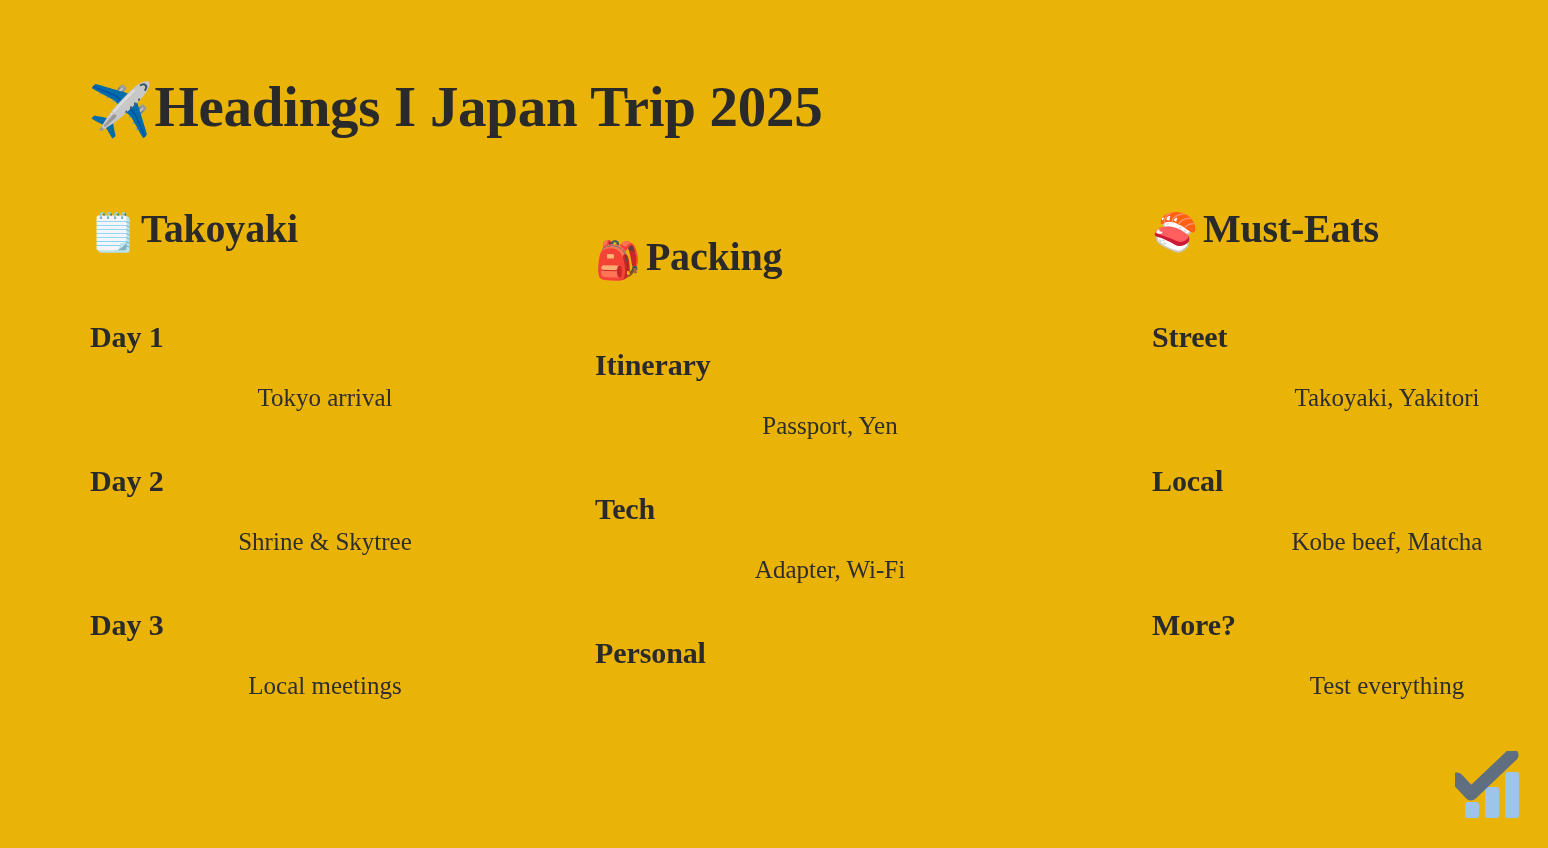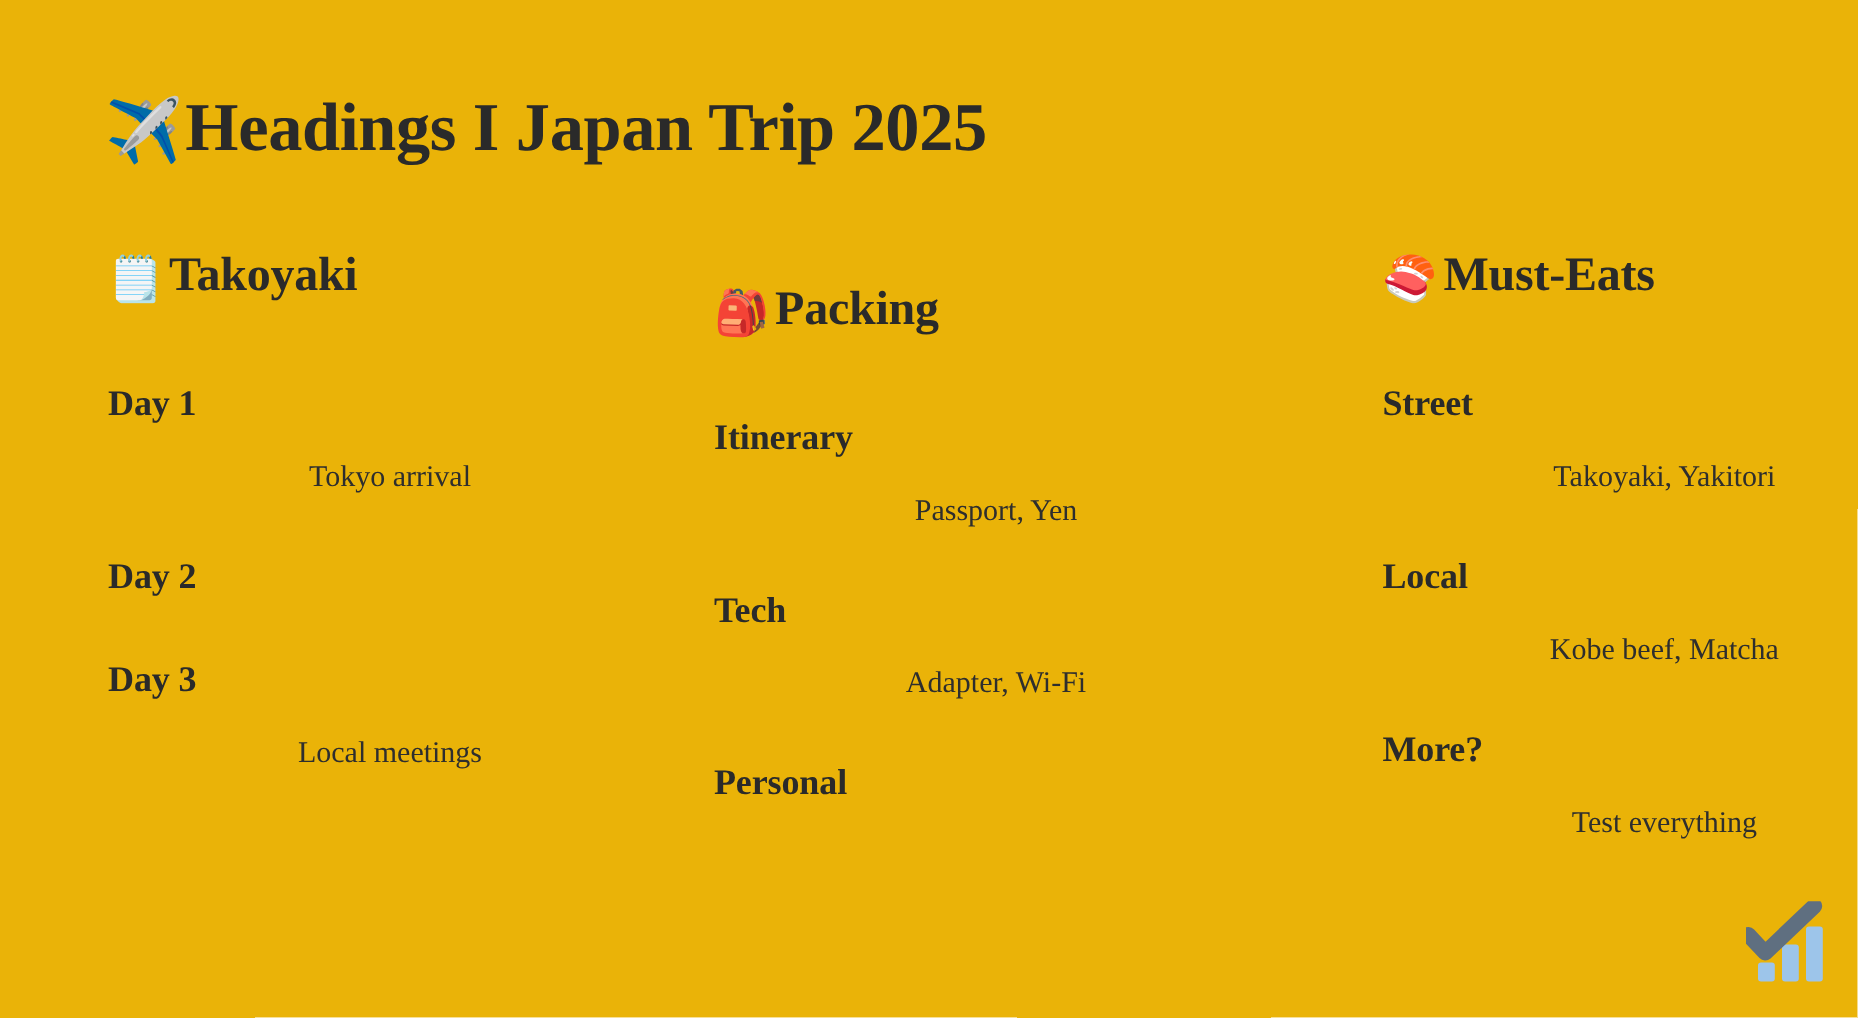--- a/index.html
+++ b/index.html
@@ -125,20 +125,21 @@
       <div class="col-heading">
         <span class="emoji">🗒️</span><span>Takoyaki</span>
       </div>
 
       <div class="entry">
         <div class="entry-title">Day 1</div>
         <div class="entry-body">Tokyo arrival</div>
       </div>
       <div class="entry">
         <div class="entry-title">Day 2</div>
+        <div class="entry-body">Shrine &amp; Skytree</div>
       </div>
       <div class="entry">
         <div class="entry-title">Day 3</div>
         <div class="entry-body">Local meetings</div>
       </div>
     </div>
 
     <div class="col col-1">
       <div class="col-heading">
         <span class="emoji">🎒</span><span>Packing</span>

